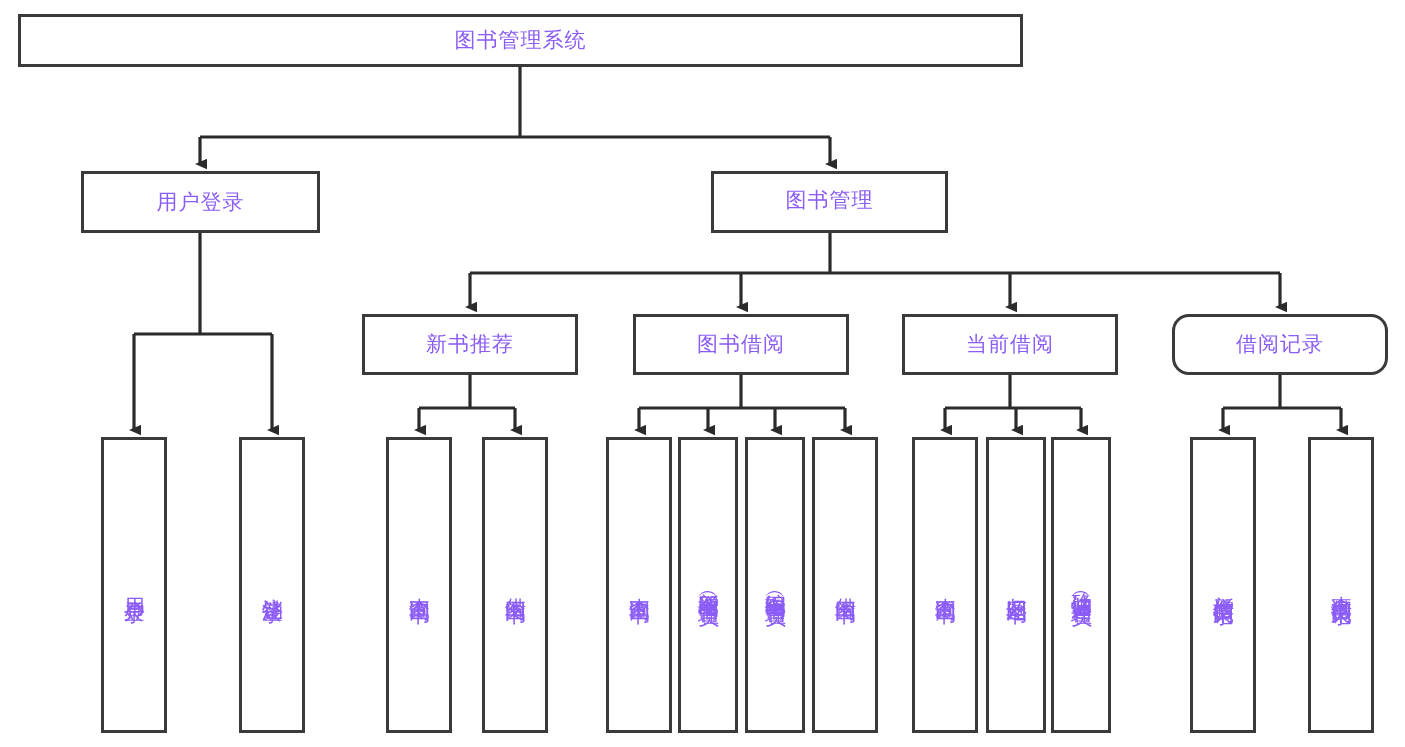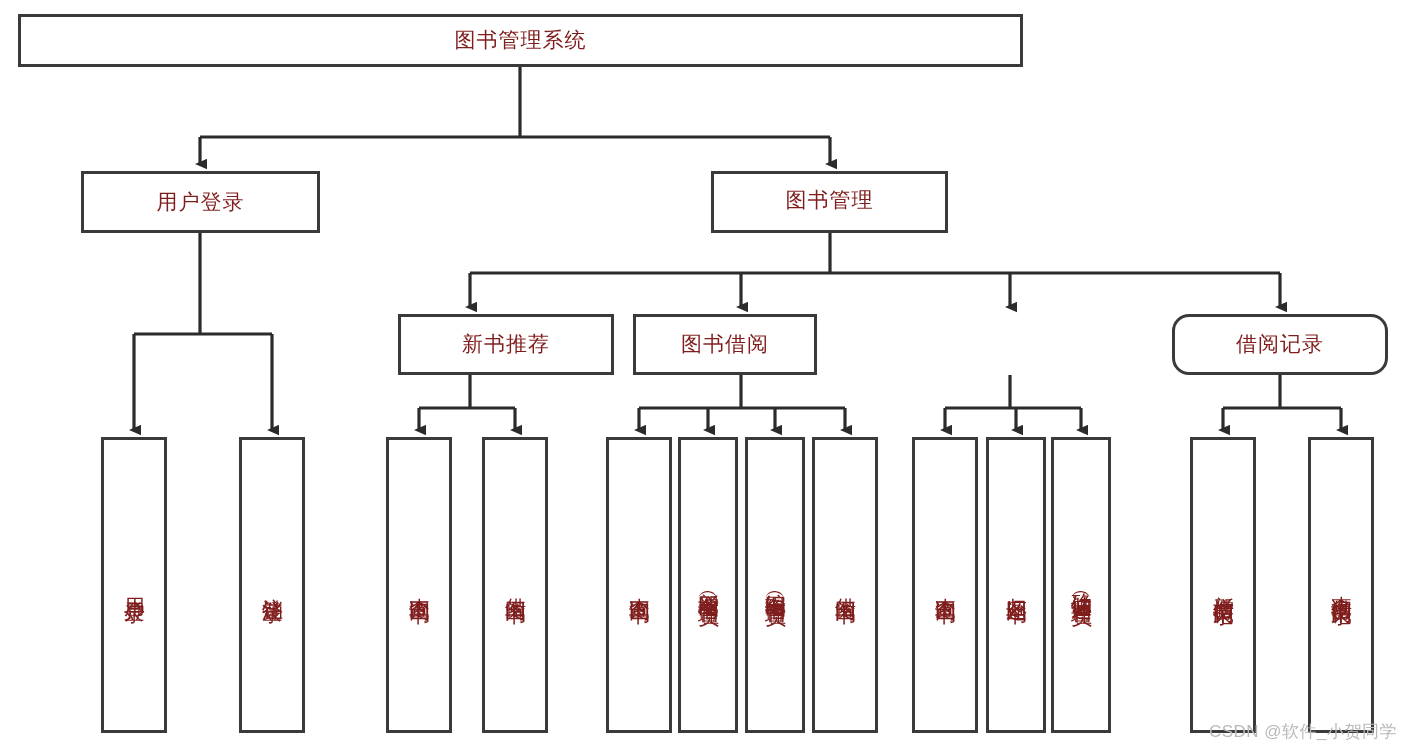--- a/index.html
+++ b/index.html
@@ -21,21 +21,21 @@
   .node {
     position: absolute;
     box-sizing: border-box;
     border: 3px solid #3a3a3a;
     background: #ffffff;
     display: flex;
     align-items: center;
     justify-content: center;
   }
   .node .label {
-    color: #7f1d1d;
+    color: #8b5cf6;
     font-size: 21px;
     line-height: 1.18;
     letter-spacing: 1px;
     white-space: nowrap;
   }
   
   .node.horiz .label {
     writing-mode: horizontal-tb;
   }
   
@@ -129,25 +129,28 @@
     <span class="label">图书管理系统</span>
   </div>
 
   <div class="node horiz" style="left:81px;top:171px;width:239px;height:62px;">
     <span class="label">用户登录</span>
   </div>
   <div class="node horiz" style="left:711px;top:171px;width:237px;height:62px;font-family:Liberation Mono, monospace;">
     <span class="label">图书管理</span>
   </div>
 
-  <div class="node horiz" style="left:362px;top:314px;width:216px;height:61px;margin-left:36px;">
+  <div class="node horiz" style="left:362px;top:314px;width:216px;height:61px;">
     <span class="label">新书推荐</span>
   </div>
-  <div class="node horiz" style="left:633px;top:314px;width:184px;height:61px;">
+  <div class="node horiz" style="left:633px;top:314px;width:216px;height:61px;">
     <span class="label">图书借阅</span>
+  </div>
+  <div class="node horiz" style="left:902px;top:314px;width:216px;height:61px;">
+    <span class="label">当前借阅</span>
   </div>
   <div class="node horiz" style="left:1172px;top:314px;width:216px;height:61px;border-radius:17px;">
     <span class="label">借阅记录</span>
   </div>
 
   <div class="node vert" style="left:101px;top:437px;width:66px;height:296px;">
     <span class="label">用户登录</span>
   </div>
   <div class="node vert" style="left:239px;top:437px;width:66px;height:296px;">
     <span class="label">注销登录</span>
@@ -183,15 +186,14 @@
     <span class="label">确认归还（管理员）</span>
   </div>
 
   <div class="node vert" style="left:1190px;top:437px;width:66px;height:296px;">
     <span class="label">新增借阅记录</span>
   </div>
   <div class="node vert" style="left:1308px;top:437px;width:66px;height:296px;">
     <span class="label">查询借阅记录</span>
   </div>
 
-  <div id="watermark">CSDN @软件_小贺同学</div>
 
 </div>
 
 </body></html>

